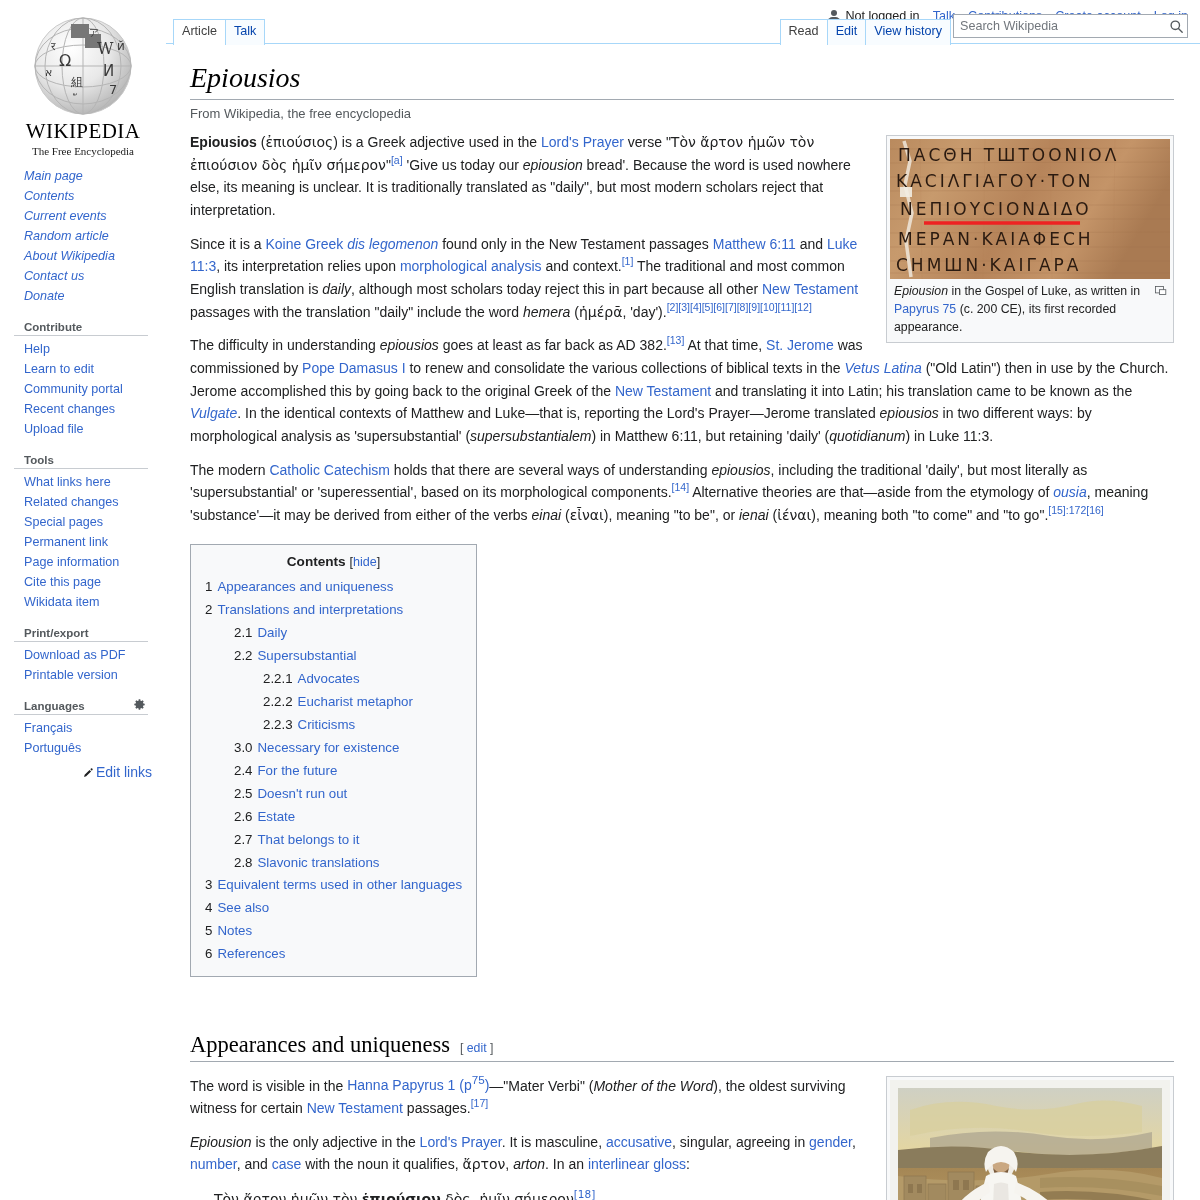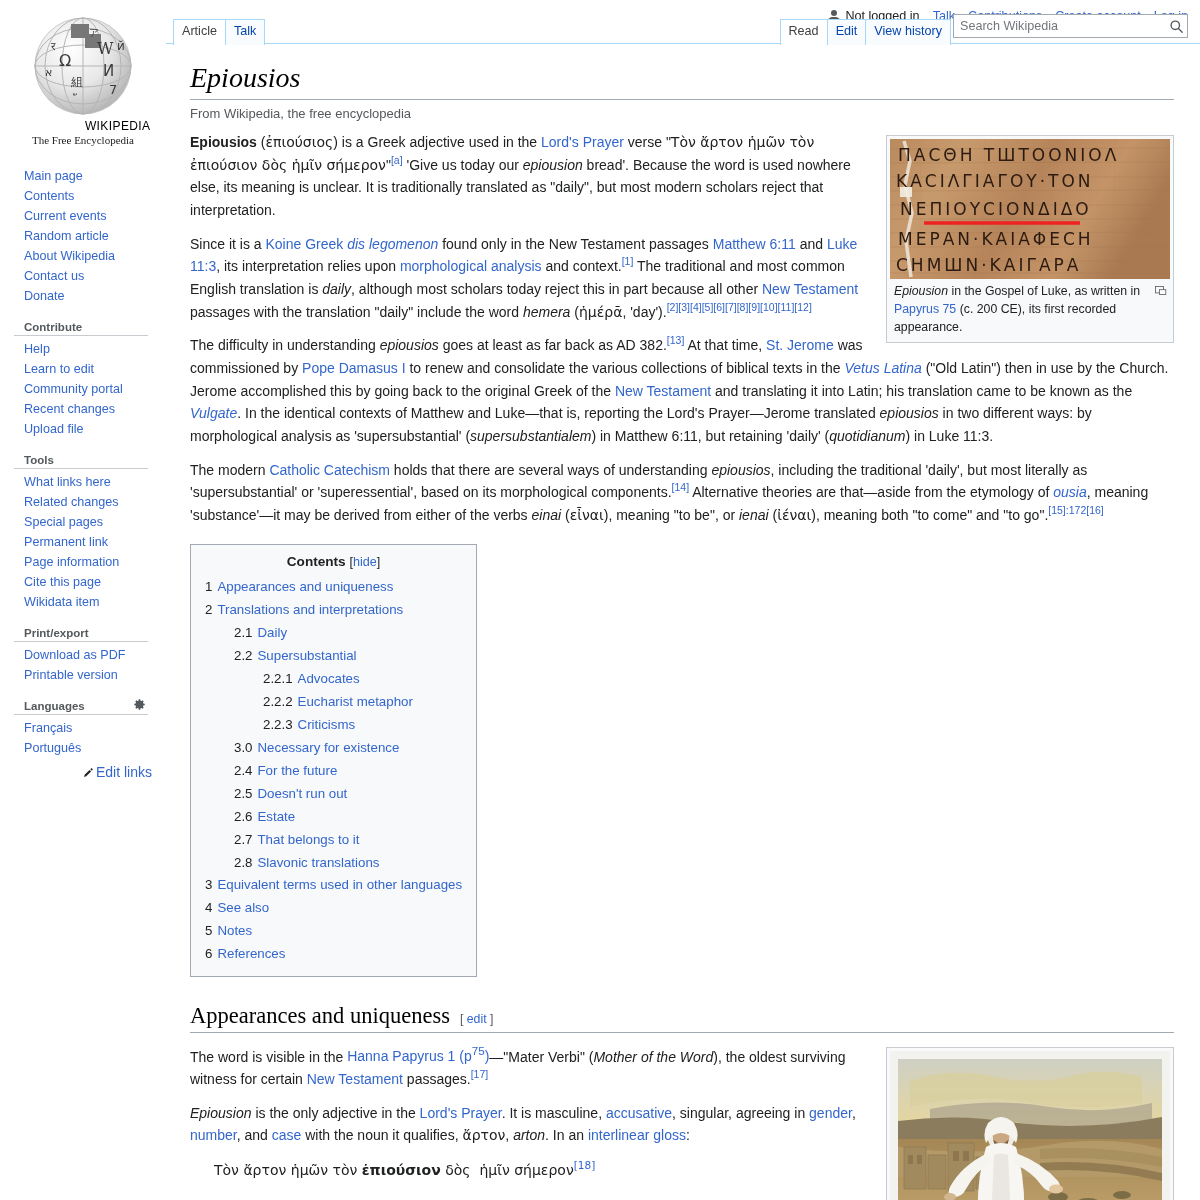--- a/index.html
+++ b/index.html
@@ -26,34 +26,34 @@
 
   
   #mw-panel {
     position:absolute; left:0; top:0; width:166px; padding-top:10px;
     font-size:12.5px;
   }
   #p-logo { width:166px; height:140px; display:flex; align-items:flex-start; justify-content:center; }
   .logo-wrap { width:135px; text-align:center; padding-top:4px;}
   .globe { width:104px; height:104px; margin:0 auto; position:relative; }
   .globe svg { display:block; }
-  .wordmark { font-family:Liberation Sans, sans-serif; font-size:12px; letter-spacing:.4px; color:#000; margin-top:1px;text-align:right;}
+  .wordmark { font-family:Liberation Serif, serif; font-size:21px; letter-spacing:.4px; color:#000; margin-top:1px;}
   .tagline { font-family:"Liberation Serif", serif; font-size:11px; color:#222; margin-top:1px; }
 
   .portal { margin:0 0 12px 0; padding:0 0 0 14px; }
   .portal h3 {
     font-size:11.5px; font-weight:bold; color:#54595d;
     margin:0 0 3px 0; padding:3px 0 2px 10px;
     border-bottom:1px solid #c8ccd1;
     width:134px; position:relative;
   }
   .portal ul { list-style:none; margin:0; padding:0 0 0 10px; }
   .portal li { margin:0; padding:1.5px 0; line-height:1.35; }
   .portal li a { font-size:12.6px; }
-  #p-nav { padding-top:16px; }
+  #p-nav { padding-top:16px;font-style:italic; }
   #p-nav ul { padding-left:10px; }
   .gear-icon { position:absolute; right:2px; top:1px; width:13px; height:13px; }
   .editlinks { text-align:right; padding:6px 14px 0 0; font-size:14px; }
   .pencil { display:inline-block; width:11px; height:11px; vertical-align:-1px; margin-right:2px;}
 
   
   #content-wrap { position:absolute; left:166px; top:0; right:0; }
   #mw-head {
     position:relative; height:44px; margin-left:0;
   }
@@ -114,21 +114,21 @@
     width:288px; font-size:12.3px;
   }
   .thumbcaption { padding:4px 4px 3px 4px; line-height:1.45; color:#222; position:relative; }
   .magnify { position:absolute; right:3px; top:5px; width:12px; height:11px; }
   .papyrus { width:280px; height:140px; display:block; }
   .painting { width:280px; height:225px; display:block; }
 
   
   #toc {
     border:1px solid #a2a9b1; background:#f8f9fa; padding:7px 14px 10px 14px;
-    display:inline-block; margin:6px 0 0 0; font-size:13.3px; min-width:252px;
+    display:inline-block; margin:6px 0 29px 0; font-size:13.3px; min-width:252px;
   }
   #toc .toctitle { text-align:center; font-weight:bold; margin:2px 0 7px 0; font-size:13.6px; }
   #toc .toctitle .toggle { font-weight:normal; font-size:12.6px; }
   #toc ul { list-style:none; margin:0; padding:0; }
   #toc li { margin:0; padding:2.5px 0; line-height:1.35; }
   #toc .lvl2 { padding-left:29px; }
   #toc .lvl3 { padding-left:58px; }
   .tocnumber { color:#202122; display:inline-block; margin-right:5px; }
 
   

